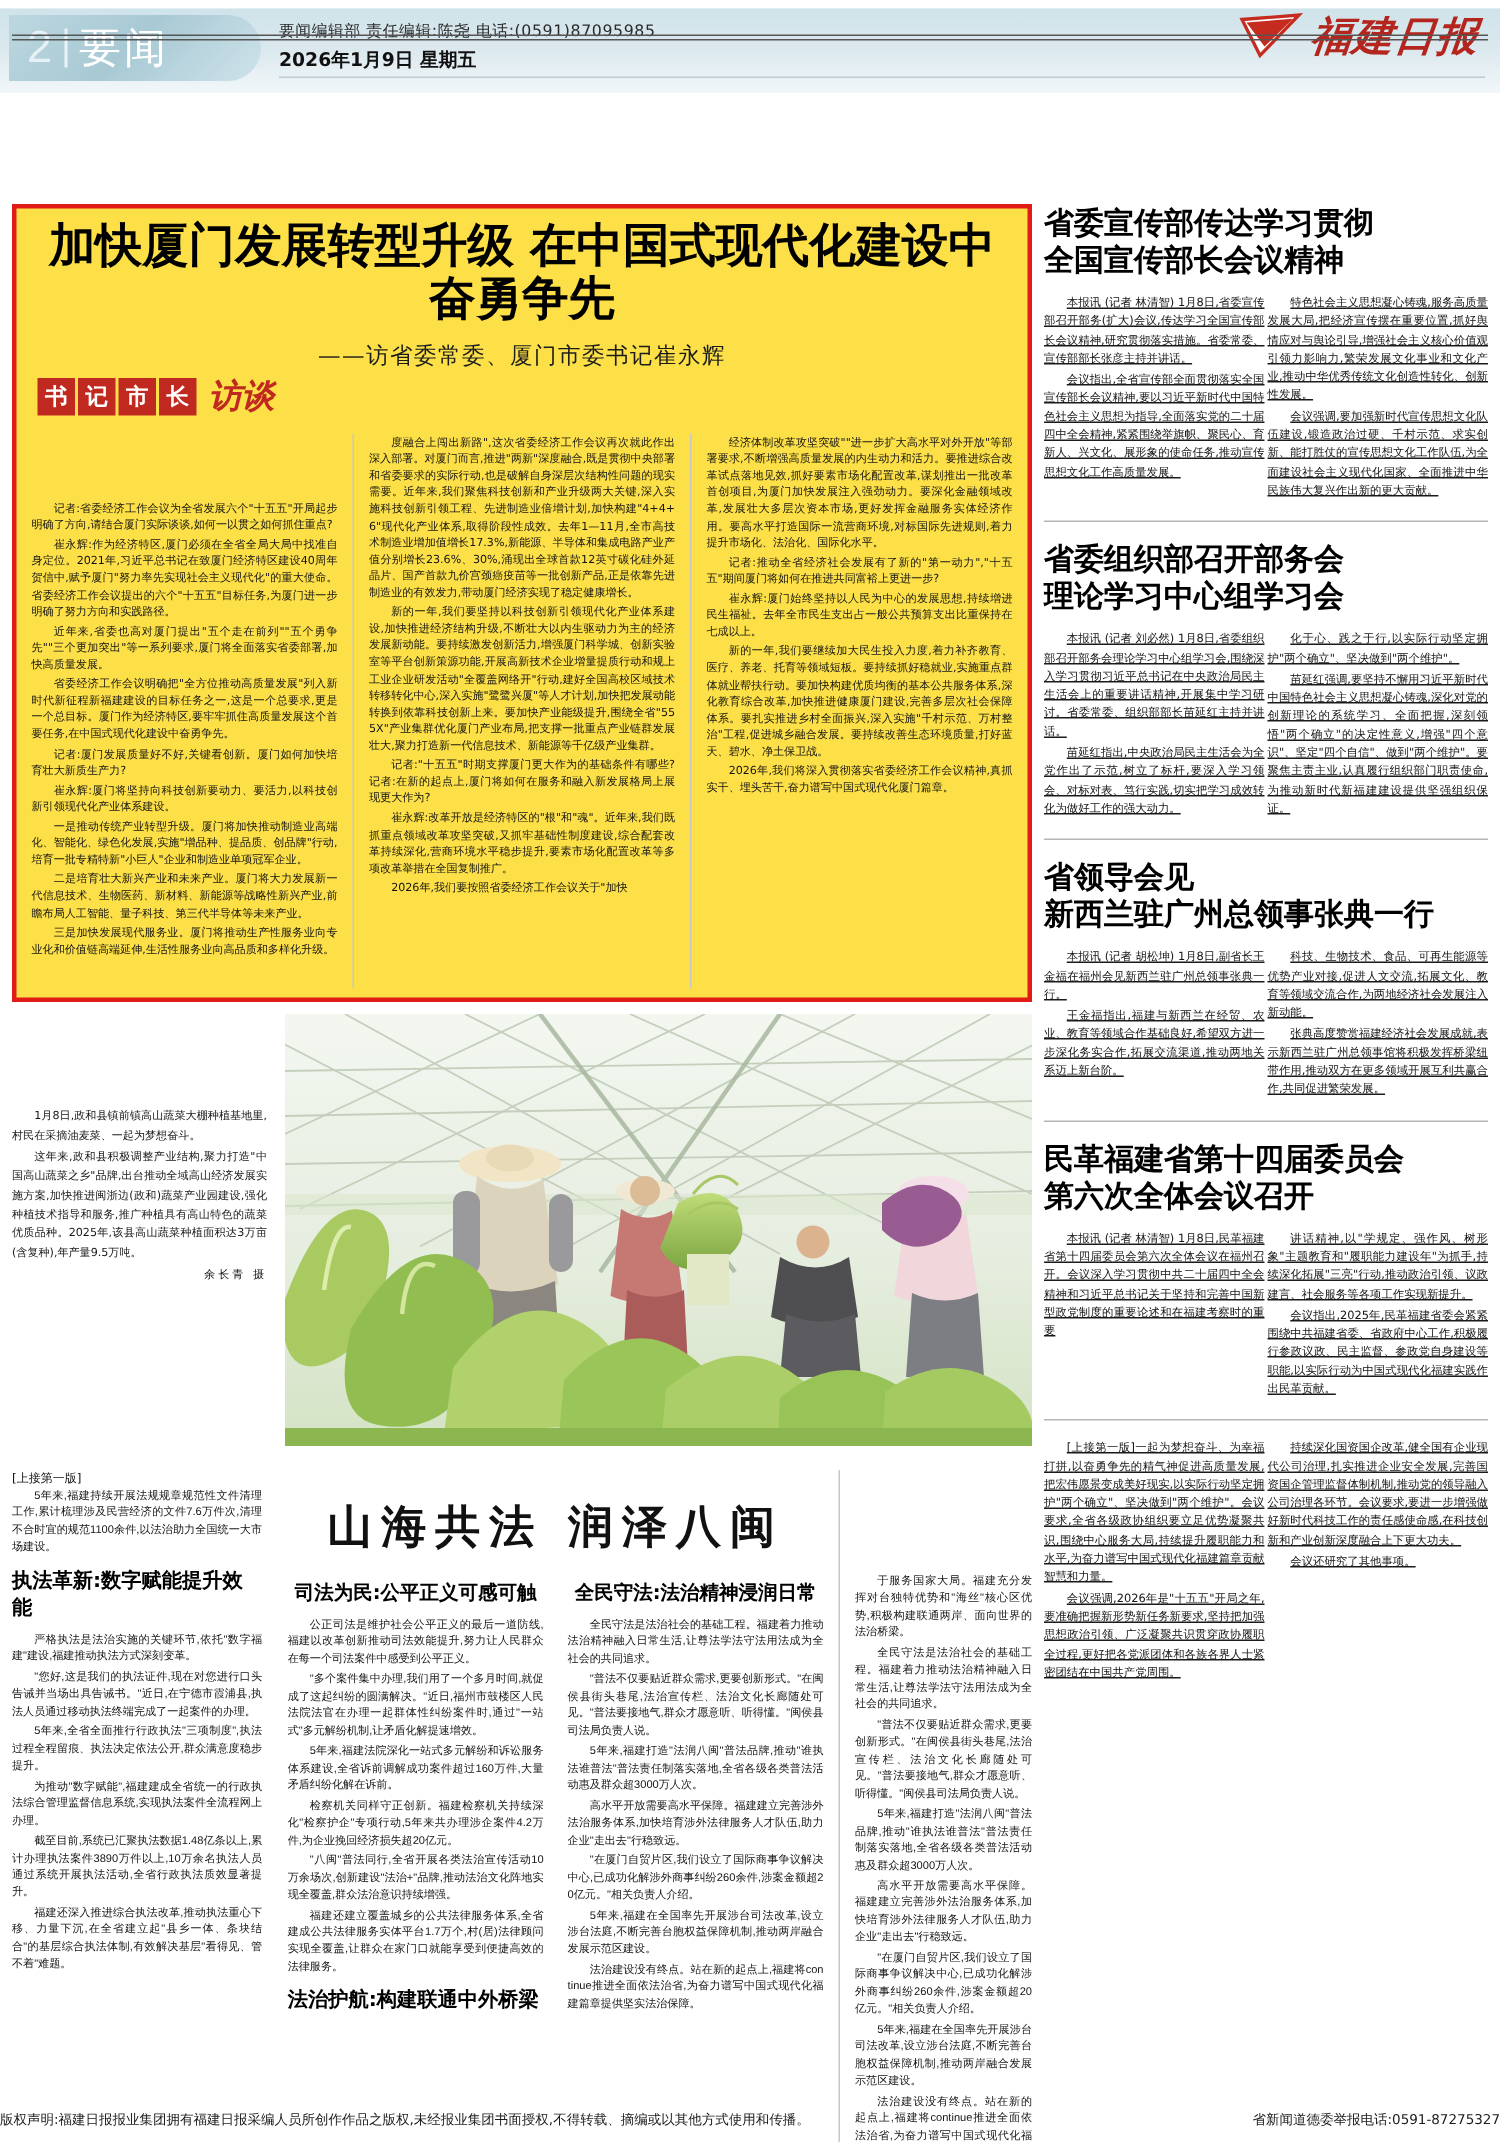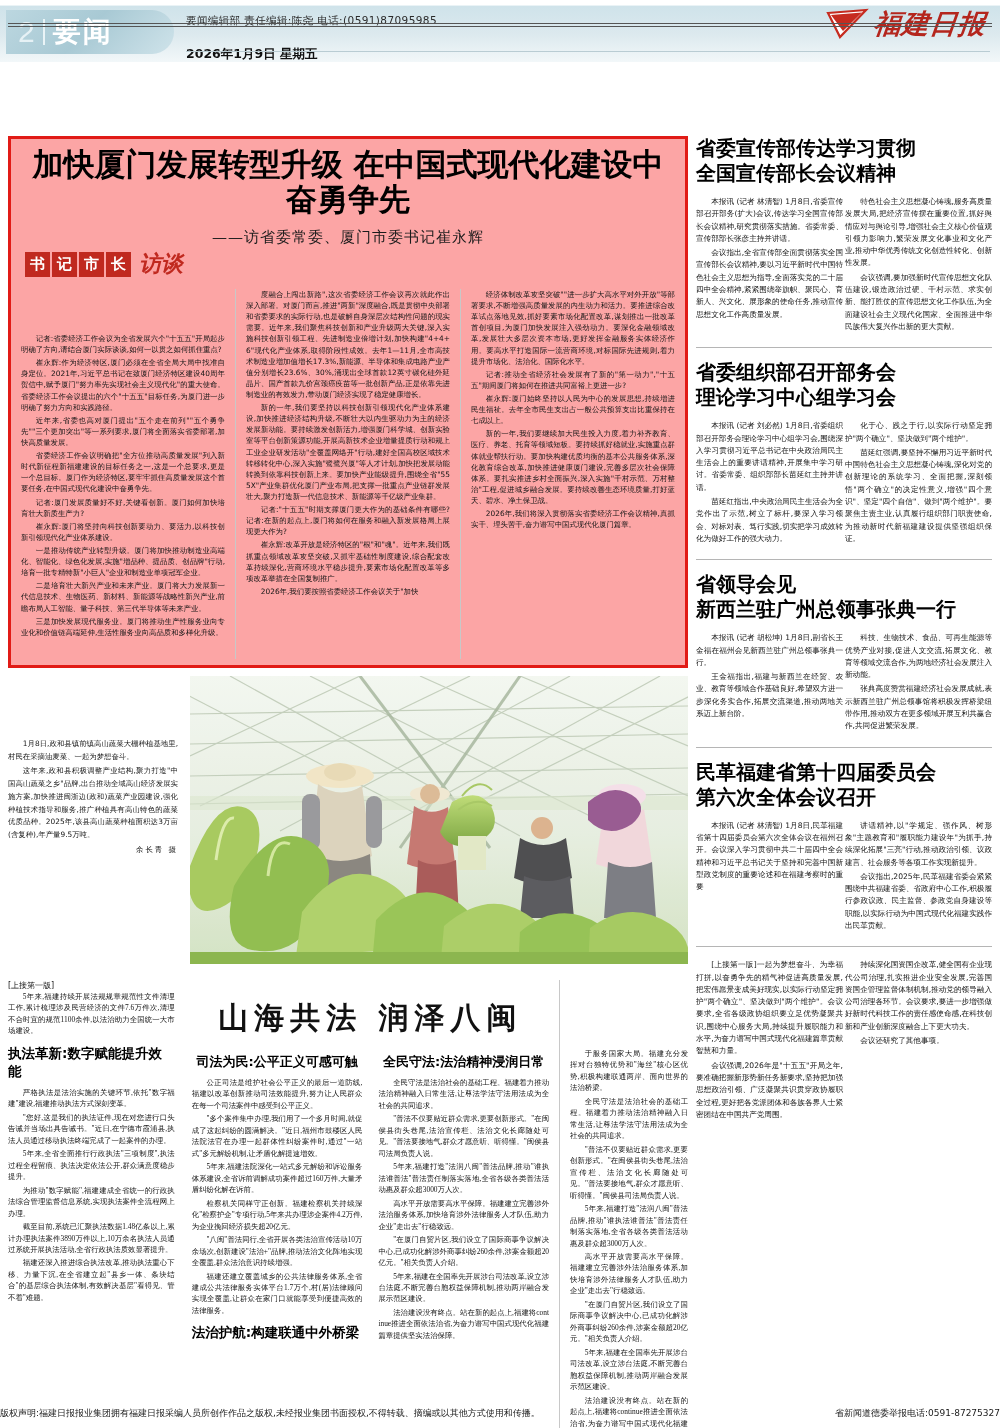--- a/index.html
+++ b/index.html
@@ -27,32 +27,32 @@
     padding-left:12px;
     color:#ffffff;
   }
   .mast-num {
     font-size:30px; font-weight:400; color:#e6f1f5;
     font-family:"Liberation Sans",sans-serif; letter-spacing:0;
     line-height:1;
   }
   .mast-bar { width:2px; height:26px; background:#eaf4f7; margin:0 8px; }
   .mast-word {
-    font-size:28px; font-weight:bold; color:#ffffff;
+    font-size:28px; font-weight:normal; color:#ffffff;
     font-family:"DejaVu Sans",sans-serif; letter-spacing:2px; line-height:1;
   }
   .mast-info {
     position:absolute; left:186px; top:14px;
   }
   .mast-info .line1 {
     font-size:10.5px; color:#2a2a2a; letter-spacing:.4px;
     font-family:"DejaVu Sans",sans-serif; white-space:nowrap;
   }
   .mast-info .line2 {
-    font-size:12.5px; color:#111; font-weight:bold; margin-top:18px;
+    font-size:12.5px; color:#111; font-weight:bold; margin-top:4px;
     font-family:"DejaVu Sans",sans-serif; white-space:nowrap;
   }
   .mast-rule {
     position:absolute; left:186px; right:10px; bottom:10px;
     border-bottom:1px solid #b9ccd3;
   }
   .logo {
     position:absolute; right:14px; top:6px;
     display:flex; align-items:center; gap:4px;
   }
@@ -66,21 +66,21 @@
 
   
   .page { position:relative; padding:0 8px; }
 
   
   .feature {
     position:absolute; left:8px; top:74px;
     width:680px; height:532px;
     border:3px solid #e11b16;
     padding:6px 8px 4px 8px;
-    background:#fca5a5;
+    background:#fde047;
   }
   .headline {
     text-align:center;
     font-size:31px; line-height:1.12;
     font-weight:bold;
     font-family:"DejaVu Sans",sans-serif;
     letter-spacing:0px;
     color:#000;
     margin-top:2px;
   }
@@ -151,21 +151,21 @@
     display:flex; gap:8px;
   }
   .lcol { position:relative; }
   .lcol.w1 { width:168px; }
   .lcol.w2 { width:500px; }
   .cont-tag {
     font-size:8px; font-family:"DejaVu Sans",sans-serif; color:#111;
   }
   .lbody {
     font-size:7.4px; line-height:1.55; text-align:justify;
-    font-family:Liberation Serif, serif; color:#141414; word-break:break-all;
+    font-family:Liberation Sans, sans-serif; color:#141414; word-break:break-all;
   }
   .lbody p { margin:0 0 2px 0; text-indent:2em; }
   .sub-h {
     font-size:13.5px; font-weight:bold; font-family:"DejaVu Sans",sans-serif;
     margin:8px 0 6px 0; letter-spacing:0px; color:#000;
   }
   .big-title {
     text-align:center;
     font-size:30px; font-weight:bold; color:#111;
     font-family:"DejaVu Serif",serif;
@@ -184,21 +184,21 @@
     position:absolute; right:8px; top:74px; width:296px; bottom:44px;
   }
   .rail-left-rule {
     position:absolute; left:-8px; top:0; bottom:0; width:1px; background:#aaa;
   }
   .rail-head {
     font-size:20px; font-weight:bold; line-height:1.25;
     font-family:"DejaVu Sans",sans-serif; color:#000;
     letter-spacing:0px; margin:0 0 10px 0;
   }
-  .rail-body { display:flex; gap:2px; }
+  .rail-body { display:flex; gap:2px;text-decoration:underline; }
   .rail-body .rc {
     flex:1 1 0;
     font-size:7.6px; line-height:1.62; text-align:justify;
     font-family:"DejaVu Sans",sans-serif; color:#141414; word-break:break-all;
   }
   .rail-body .rc p { margin:0 0 2px 0; text-indent:2em; }
   .rail-sep { border-top:1px solid #b5b5b5; margin:12px 0 12px 0; }
   .rail-block { margin-bottom:4px; }
 
   

